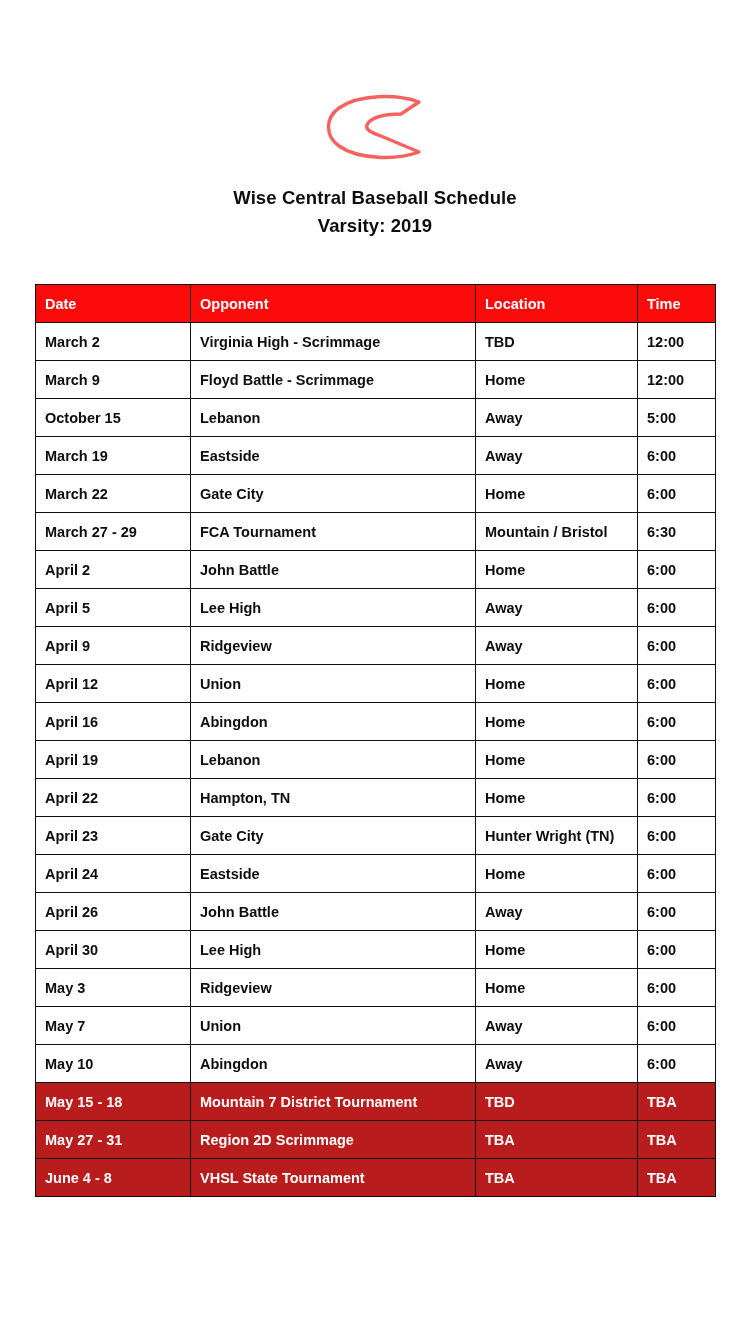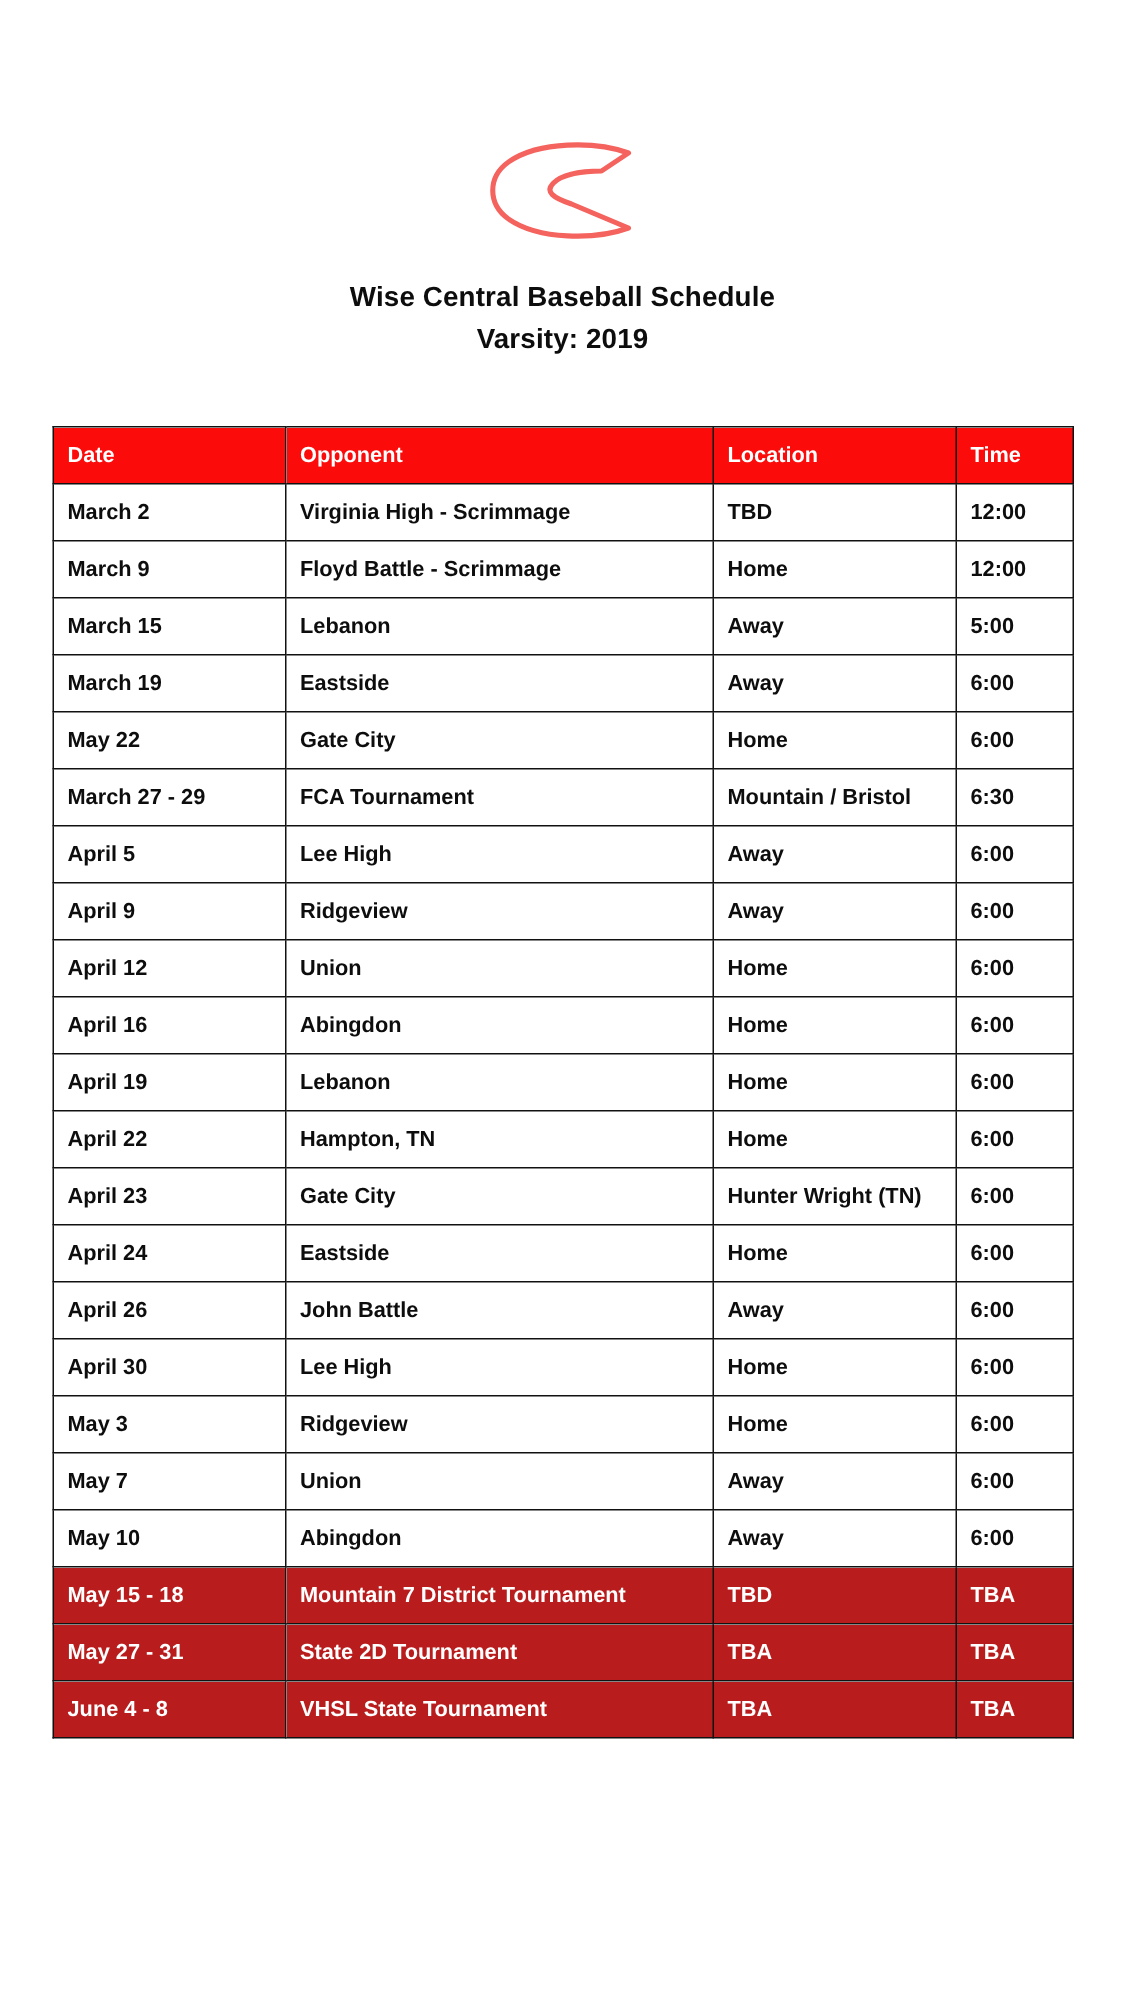--- a/index.html
+++ b/index.html
@@ -120,44 +120,50 @@
             <td>TBD</td>
             <td>12:00</td>
           </tr>
           <tr>
             <td>March 9</td>
             <td>Floyd Battle - Scrimmage</td>
             <td>Home</td>
             <td>12:00</td>
           </tr>
           <tr>
-            <td>March 15</td>
+            <td>October 15</td>
             <td>Lebanon</td>
             <td>Away</td>
             <td>5:00</td>
           </tr>
           <tr>
             <td>March 19</td>
             <td>Eastside</td>
             <td>Away</td>
             <td>6:00</td>
           </tr>
           <tr>
-            <td>May 22</td>
+            <td>March 22</td>
             <td>Gate City</td>
             <td>Home</td>
             <td>6:00</td>
           </tr>
           <tr>
             <td>March 27 - 29</td>
             <td>FCA Tournament</td>
             <td>Mountain / Bristol</td>
             <td>6:30</td>
           </tr>
           <tr>
+            <td>April 2</td>
+            <td>John Battle</td>
+            <td>Home</td>
+            <td>6:00</td>
+          </tr>
+          <tr>
             <td>April 5</td>
             <td>Lee High</td>
             <td>Away</td>
             <td>6:00</td>
           </tr>
           <tr>
             <td>April 9</td>
             <td>Ridgeview</td>
             <td>Away</td>
             <td>6:00</td>
@@ -229,21 +235,21 @@
             <td>6:00</td>
           </tr>
           <tr class="highlight">
             <td>May 15 - 18</td>
             <td>Mountain 7 District Tournament</td>
             <td>TBD</td>
             <td>TBA</td>
           </tr>
           <tr class="highlight">
             <td>May 27 - 31</td>
-            <td>State 2D Tournament</td>
+            <td>Region 2D Scrimmage</td>
             <td>TBA</td>
             <td>TBA</td>
           </tr>
           <tr class="highlight">
             <td>June 4 - 8</td>
             <td>VHSL State Tournament</td>
             <td>TBA</td>
             <td>TBA</td>
           </tr>
         </tbody>

